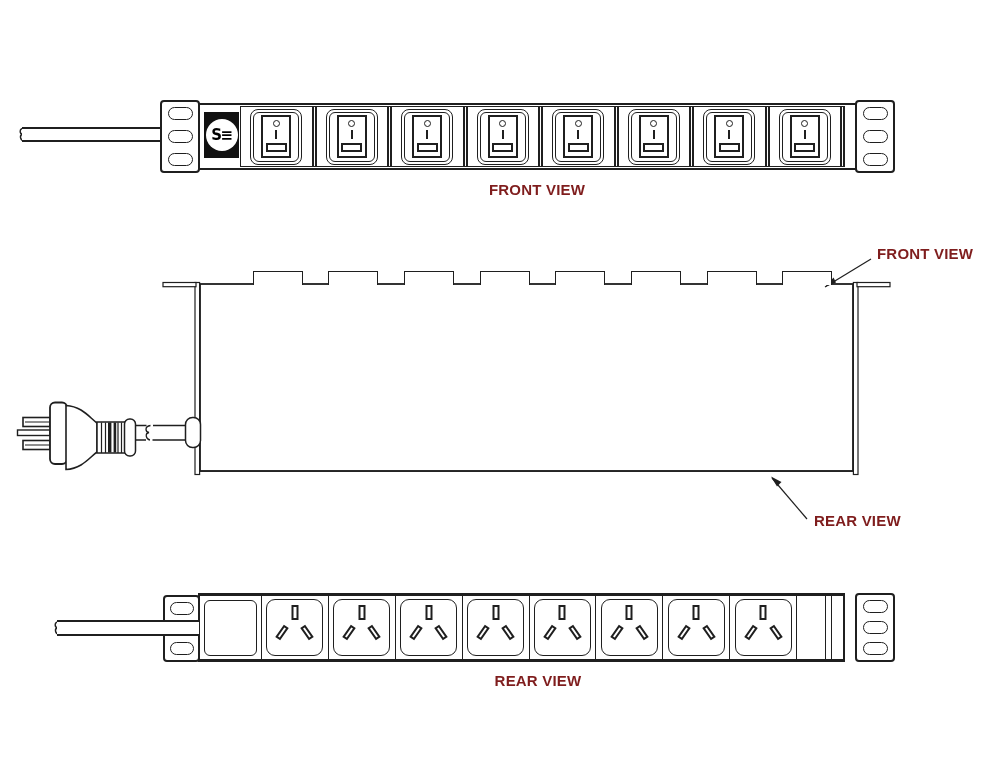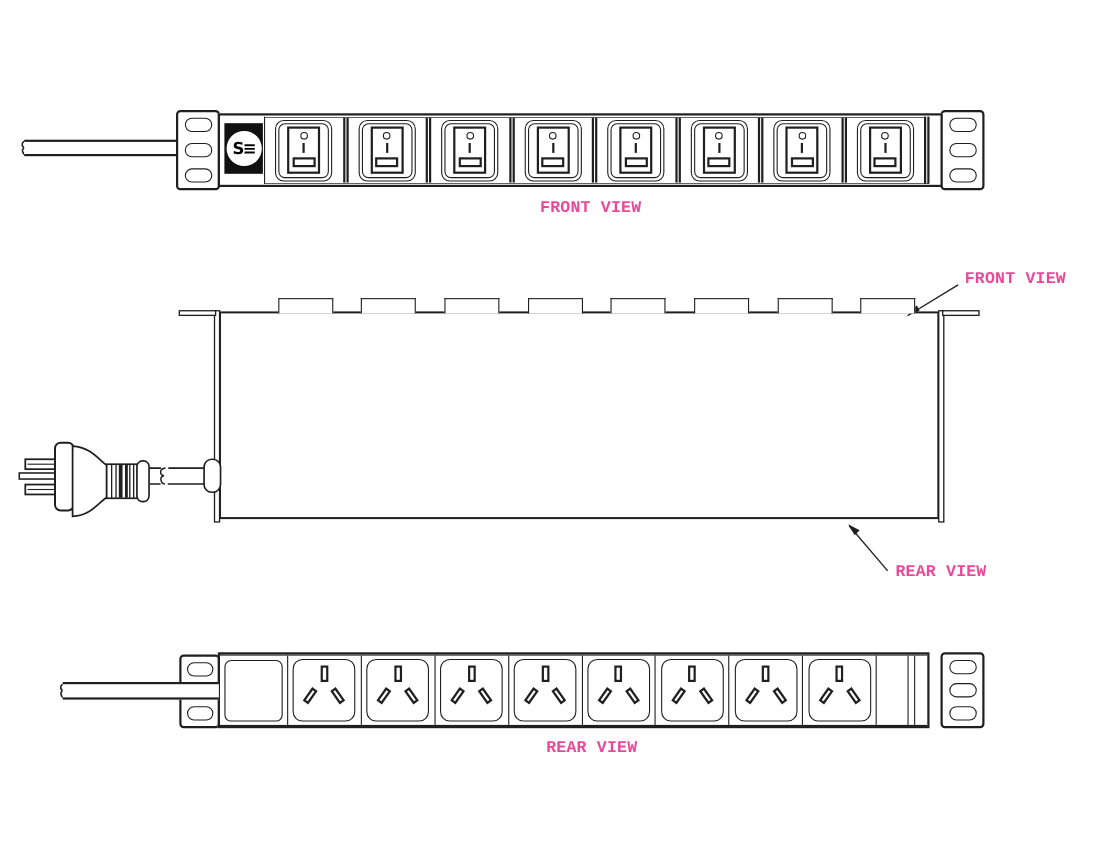--- a/index.html
+++ b/index.html
@@ -5,22 +5,22 @@
   :root{ --ln:#1f1f1f; }
   *{ box-sizing:border-box; margin:0; padding:0; }
   html,body{ background:#fff; }
   #canvas{
     position:relative; width:1000px; height:784px; background:#fff;
     font-family:"Liberation Sans", sans-serif; overflow:hidden;
   }
   svg{ position:absolute; inset:0; pointer-events:none; }
 
   .view-label{
-    position:absolute; font-weight:700; font-size:15px; color:#ec4899;
-    letter-spacing:.2px; white-space:nowrap;font-family:Liberation Mono, monospace;
+    position:absolute; font-weight:700; font-size:15px; color:#7f1d1d;
+    letter-spacing:.2px; white-space:nowrap;
   }
   .centered{ text-align:center; }
 
   
   .ear{
     position:absolute; background:#fff; border:2px solid var(--ln); border-radius:4px;
     display:flex; flex-direction:column; justify-content:space-between; align-items:center;
     padding:5px 0;
   }
   .ear-slot{ width:25px; height:13px; border:1.5px solid var(--ln); border-radius:7px; background:#fff; }

